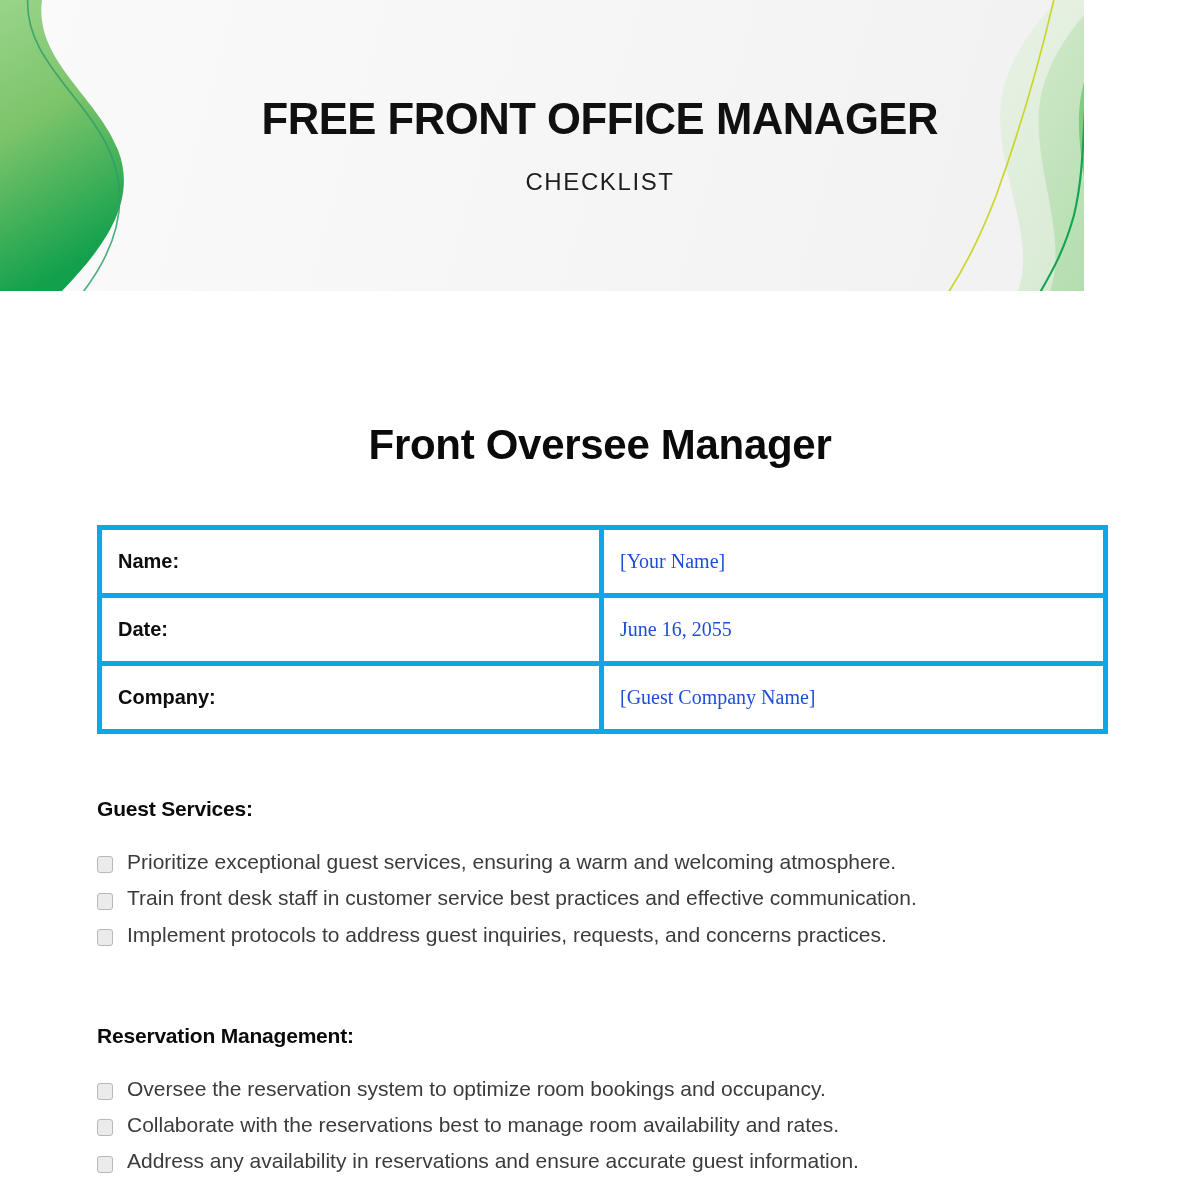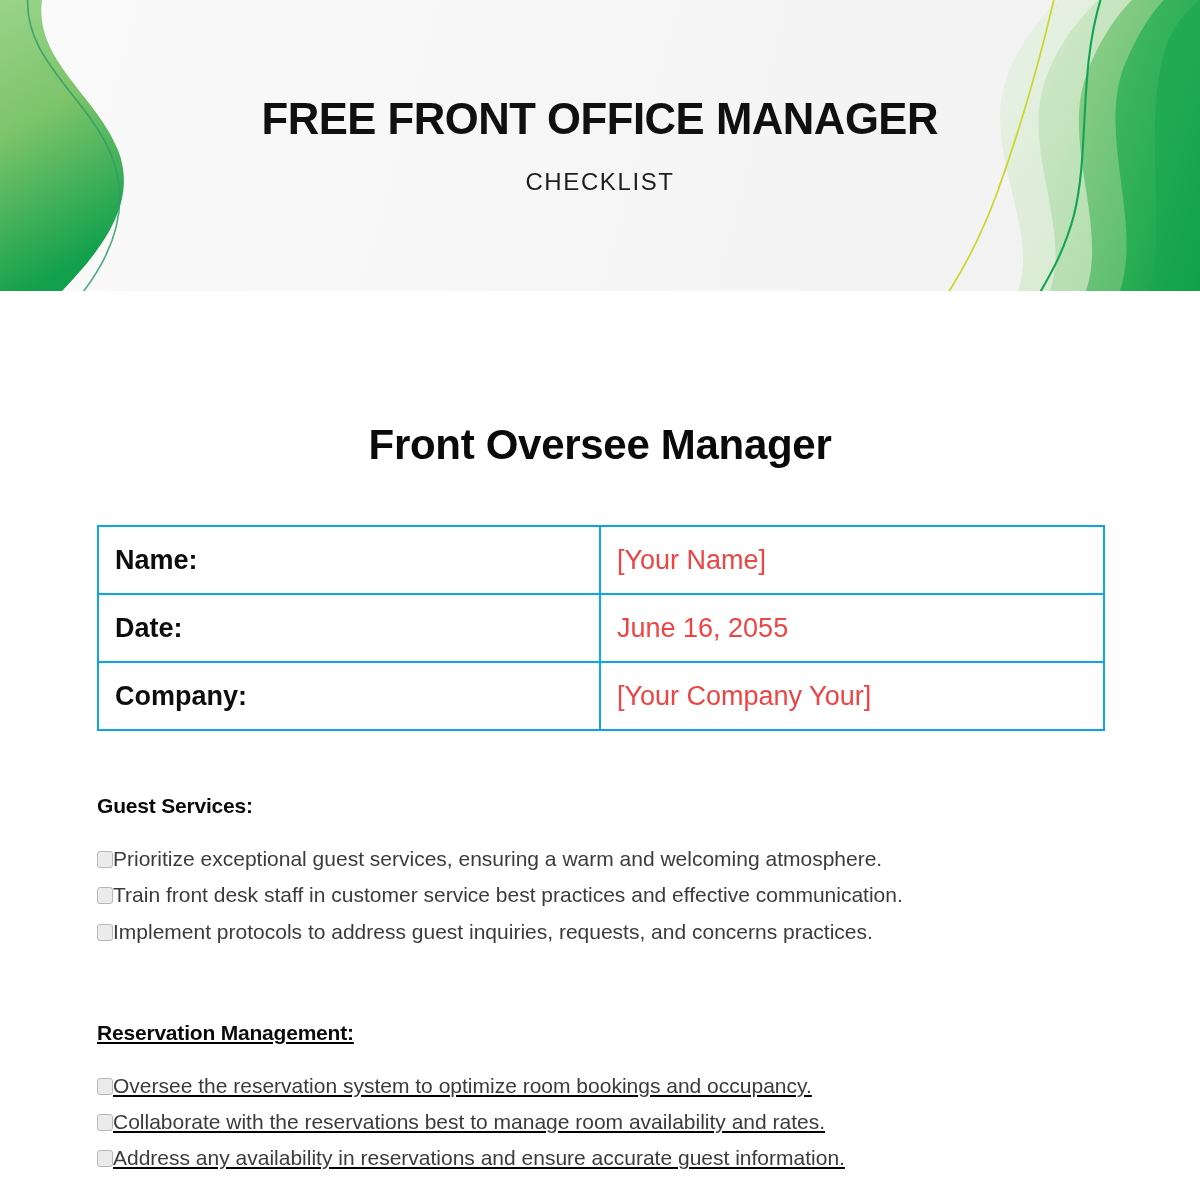--- a/index.html
+++ b/index.html
@@ -17,21 +17,21 @@
   .page {
     position: relative;
     width: 1200px;
     height: 1200px;
     background: #ffffff;
   }
 
   
   .banner {
     position: relative;
-    width: 1200px;
+    width: 1084px;
     height: 291px;
     overflow: hidden;
     background: linear-gradient(105deg, #fafafa 0%, #f7f7f8 40%, #f1f1f2 100%);
   }
   .banner-svg {
     position: absolute;
     inset: 0;
     width: 1200px;
     height: 291px;
     display: block;
@@ -88,59 +88,61 @@
   }
 
   
   .info-table {
     margin-top: 57px;
     width: 1006px;
     border-collapse: collapse;
     table-layout: fixed;
   }
   .info-table td {
-    border: 2px solid #0ea5e9;
+    border: 5px solid #0ea5e9;
     height: 68px;
     padding: 0 16px;
     vertical-align: middle;
-    font-size: 27px;
+    font-size: 20px;
     color: #1f1f1f;
   }
   .info-table td.label-cell {
     width: 502px;
     font-weight: 700;
     color: #0d0d0d;
   }
   .info-table td.value-cell {
     width: 504px;
     font-weight: 400;
-    color: #ef4444;
+    color: #1d4ed8;
+    font-family: Liberation Serif, serif;
   }
 
   
   .section { margin-top: 0; }
   .section-heading {
     font-size: 21px;
     font-weight: 700;
     color: #0a0a0a;
     letter-spacing: -0.2px;
     margin: 0;
   }
   .section-1 { padding-top: 63px; }
-  .section-2 { padding-top: 66px; text-decoration: underline; }
+  .section-2 { padding-top: 66px; }
 
   .check-list {
     list-style: none;
     margin: 0;
     padding: 0;
     padding-top: 28px;
   }
   .check-item {
     display: flex;
-    align-items: flex-start;
+    align-items: center;
+    gap: 14px;
     padding: 0;
     margin-bottom: 10px;
   }
   .checkbox {
     flex: 0 0 auto;
     width: 16px;
     height: 17px;
     margin-top: 5px;
     border: 1px solid #b8b8b8;
     border-radius: 3px;
@@ -216,21 +218,21 @@
         <tr>
           <td class="label-cell">Name:</td>
           <td class="value-cell">[Your Name]</td>
         </tr>
         <tr>
           <td class="label-cell">Date:</td>
           <td class="value-cell">June 16, 2055</td>
         </tr>
         <tr>
           <td class="label-cell">Company:</td>
-          <td class="value-cell">[Your Company Your]</td>
+          <td class="value-cell">[Guest Company Name]</td>
         </tr>
       </tbody>
     </table>
 
     <div class="section section-1">
       <h2 class="section-heading">Guest Services:</h2>
       <ul class="check-list">
         <li class="check-item">
           <span class="checkbox"></span>
           <span class="check-label">Prioritize exceptional guest services, ensuring a warm and welcoming atmosphere.</span>

